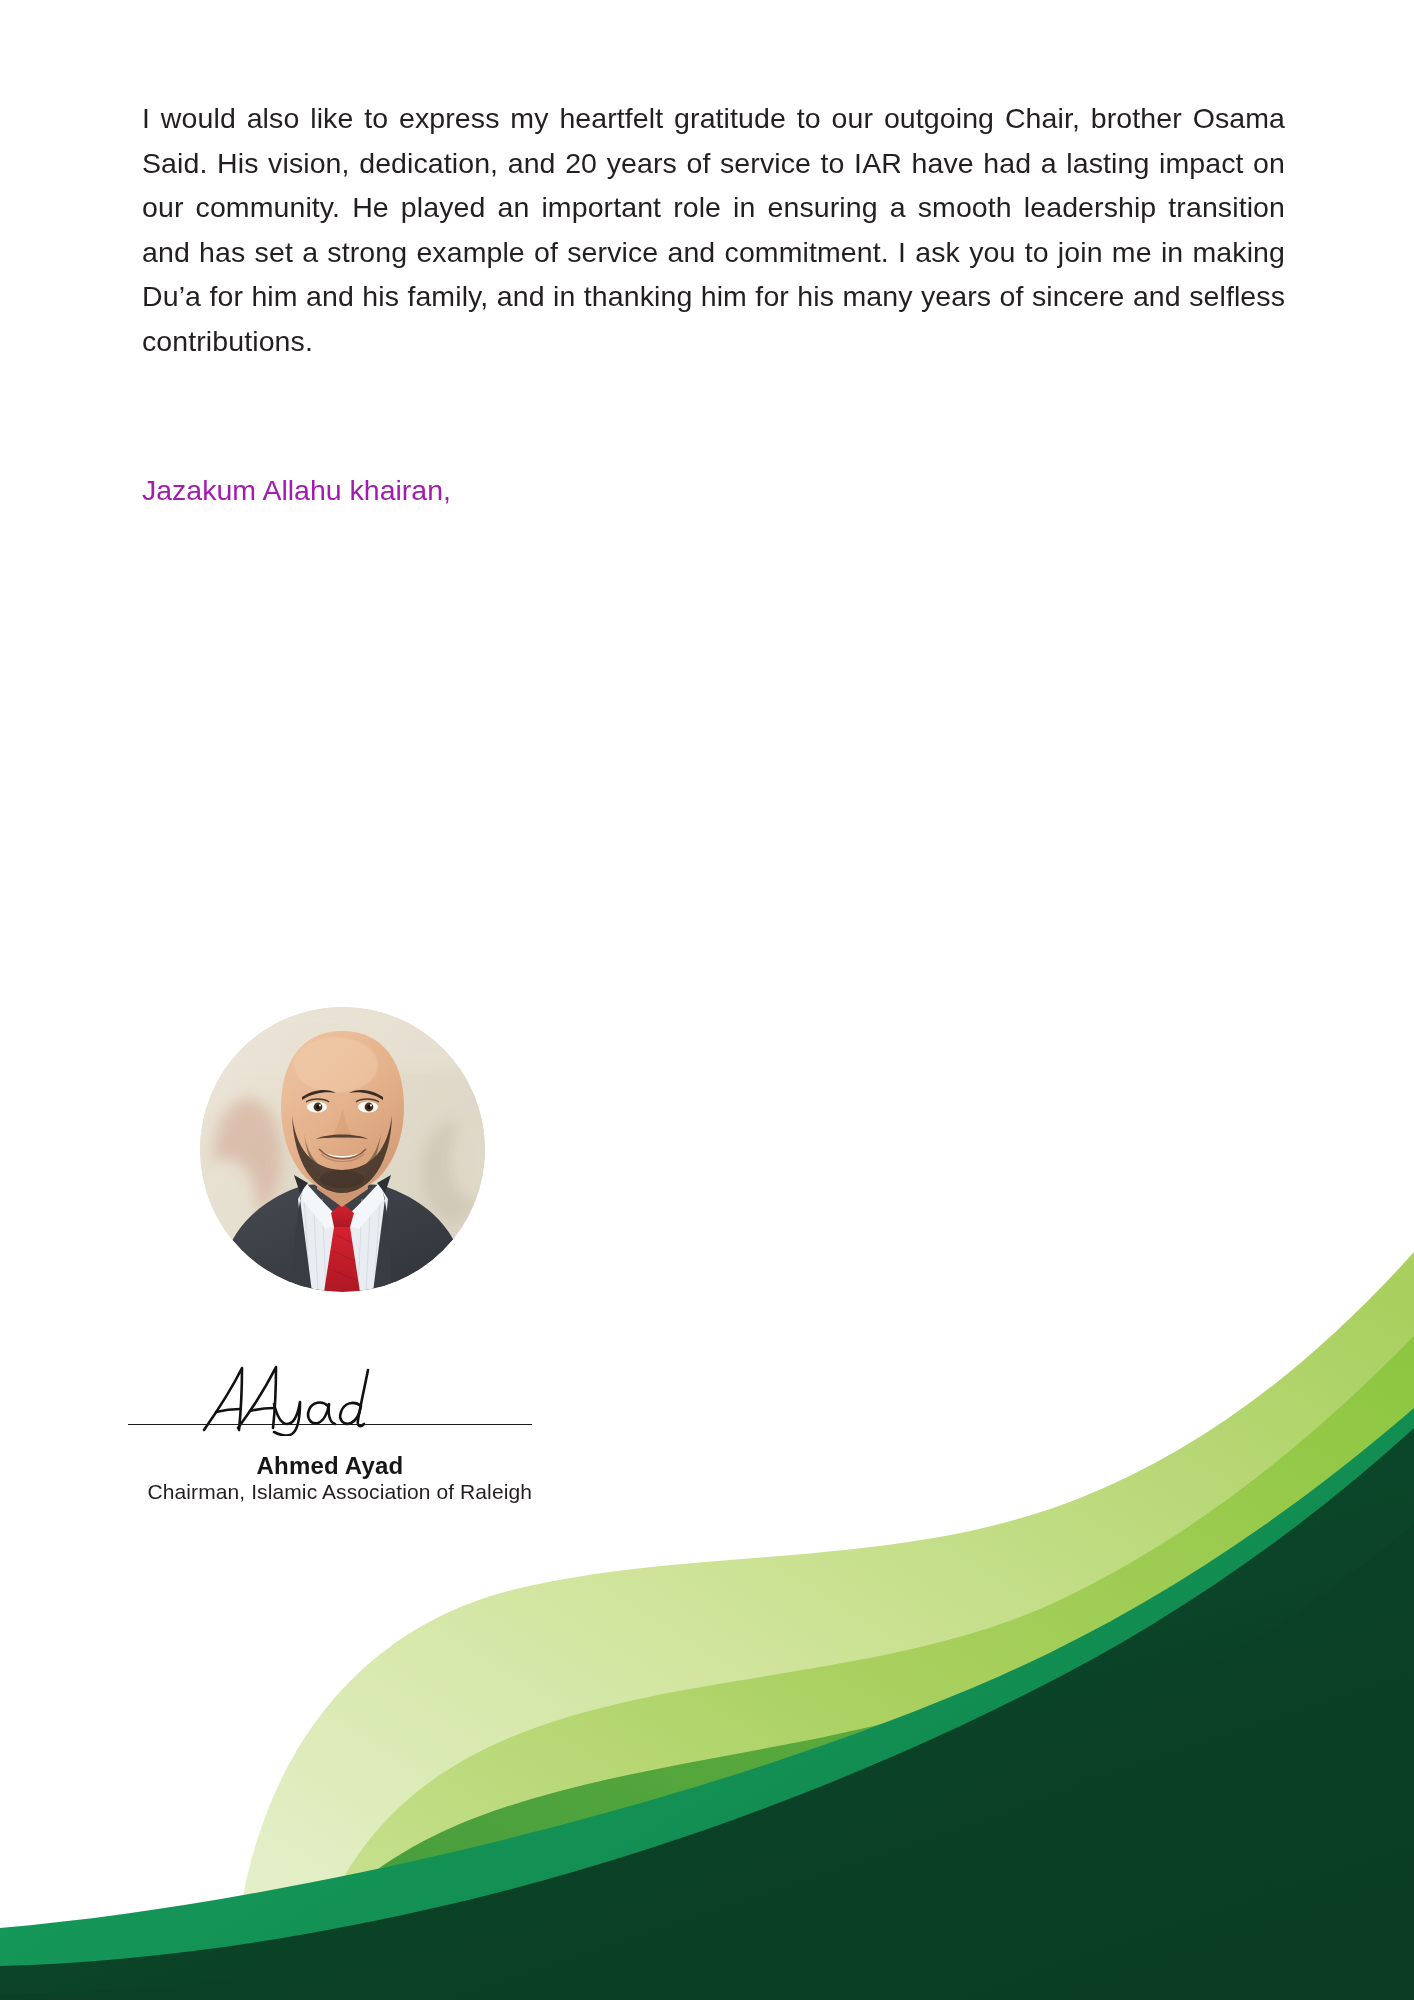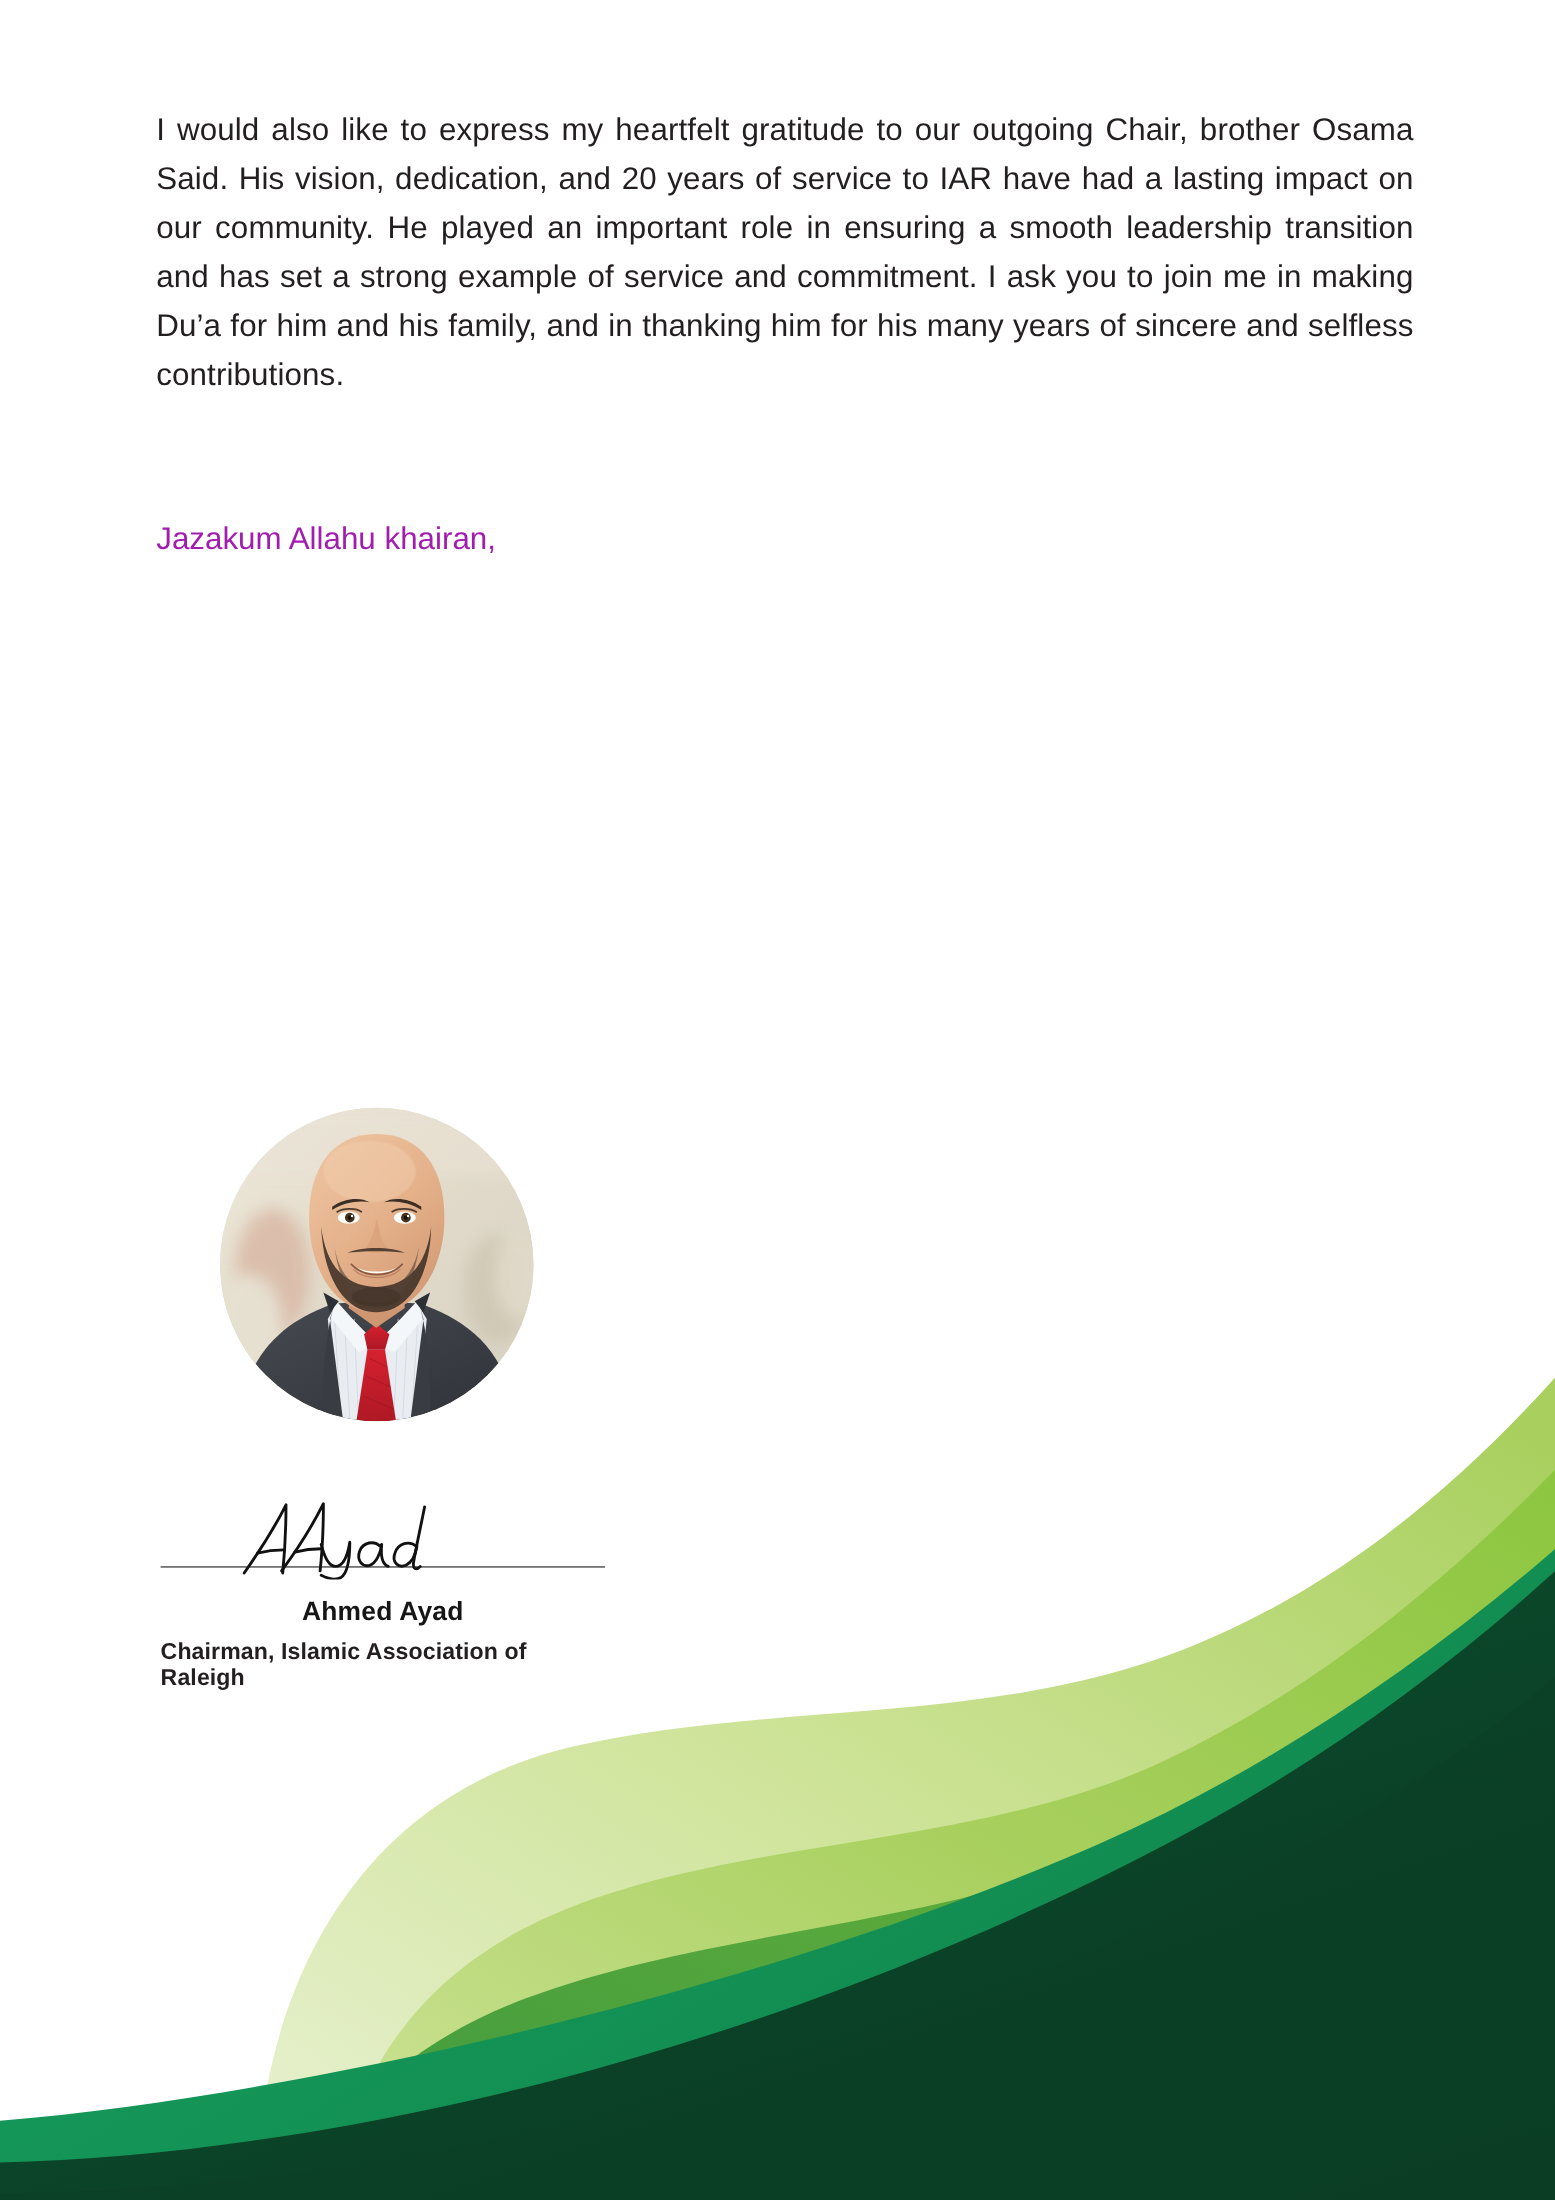--- a/index.html
+++ b/index.html
@@ -50,21 +50,21 @@
     border-radius:50%;
     overflow:hidden;
     position:relative;
     background:#e3dccd;
   }
   .portrait svg{display:block;width:285px;height:285px;}
 
   
   .sig-block{
     position:absolute;
-    left:146px;top:1368px;
+    left:128px;top:1368px;
     width:420px;
   }
   .sig-mark{
     position:relative;
     height:62px;
     width:420px;
   }
   .sig-mark svg{position:absolute;left:70px;top:-6px;}
   .sig-rule{
     width:404px;height:0;
@@ -74,27 +74,25 @@
   .sig-name{
     margin-top:22px;
     text-align:center;
     font-size:24px;
     font-weight:bold;
     color:#161616;
     letter-spacing:.2px;
     width:404px;
   }
   .sig-title{
-    margin-top:10px;
-    text-align:left;
+    text-align:right;
     font-size:21px;
     color:#231f20;
     letter-spacing:.1px;
     width:404px;
-    font-weight:bold;
   }
 
   
   .footer-waves{
     position:absolute;
     left:0;bottom:0;
     width:1414px;height:760px;
     pointer-events:none;
   }
   .footer-waves svg{display:block;width:1414px;height:760px;}

